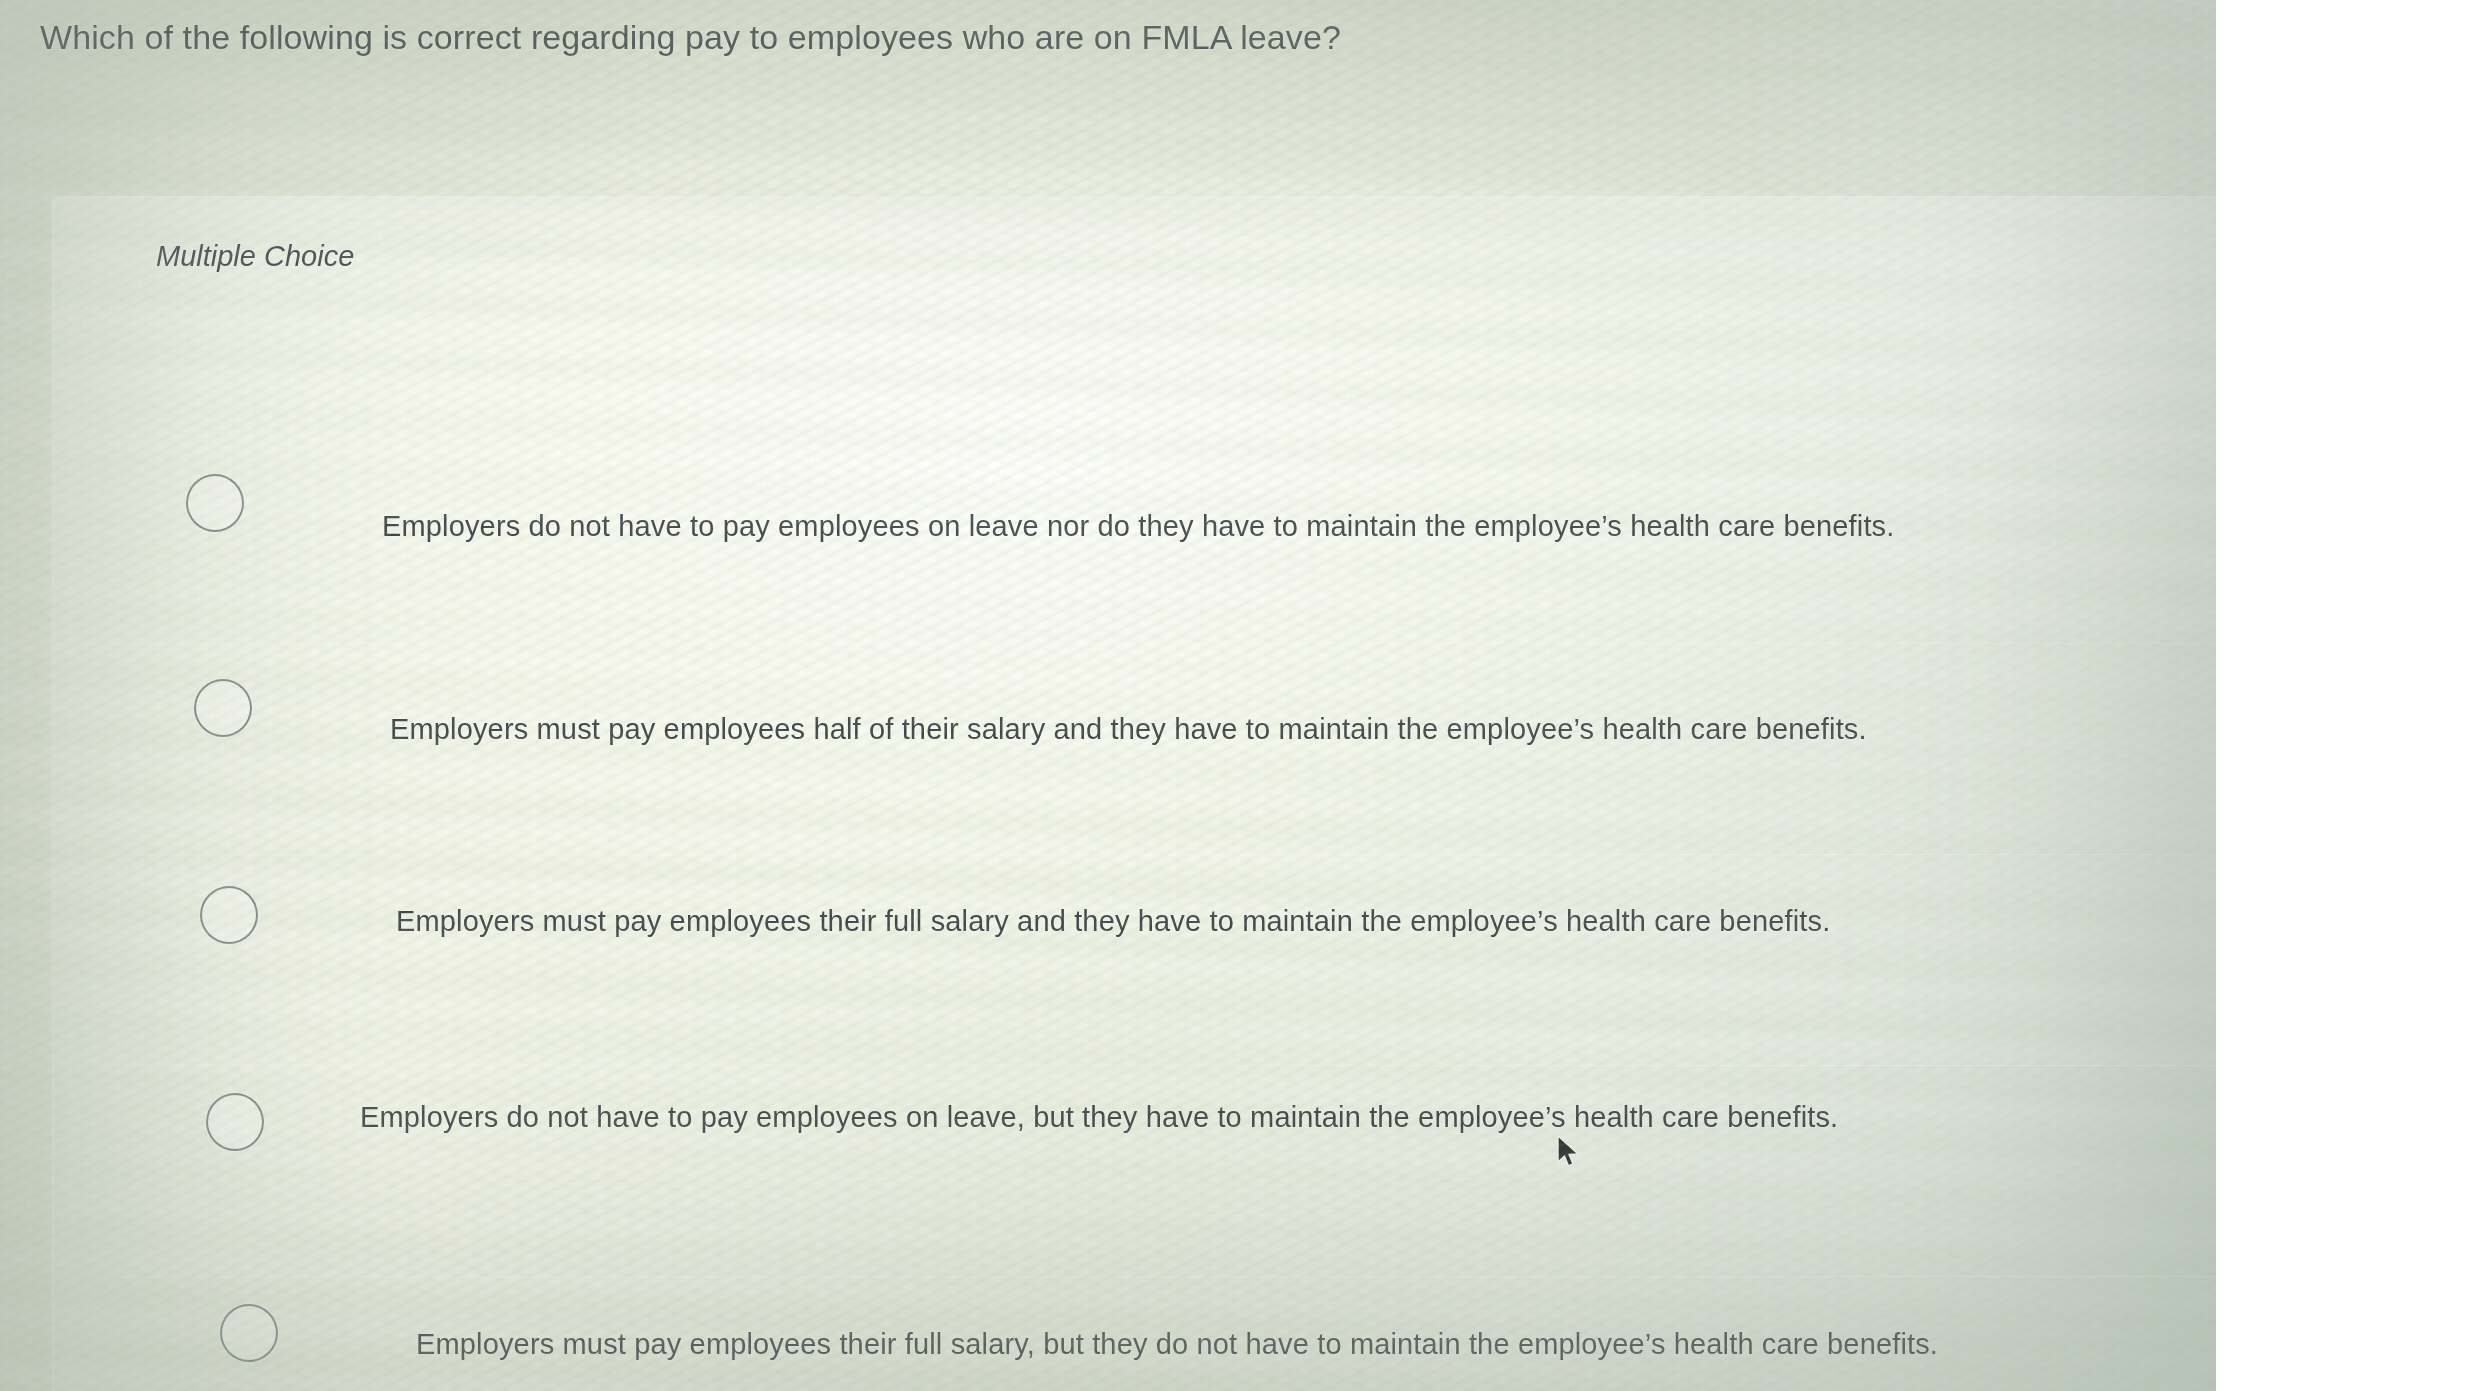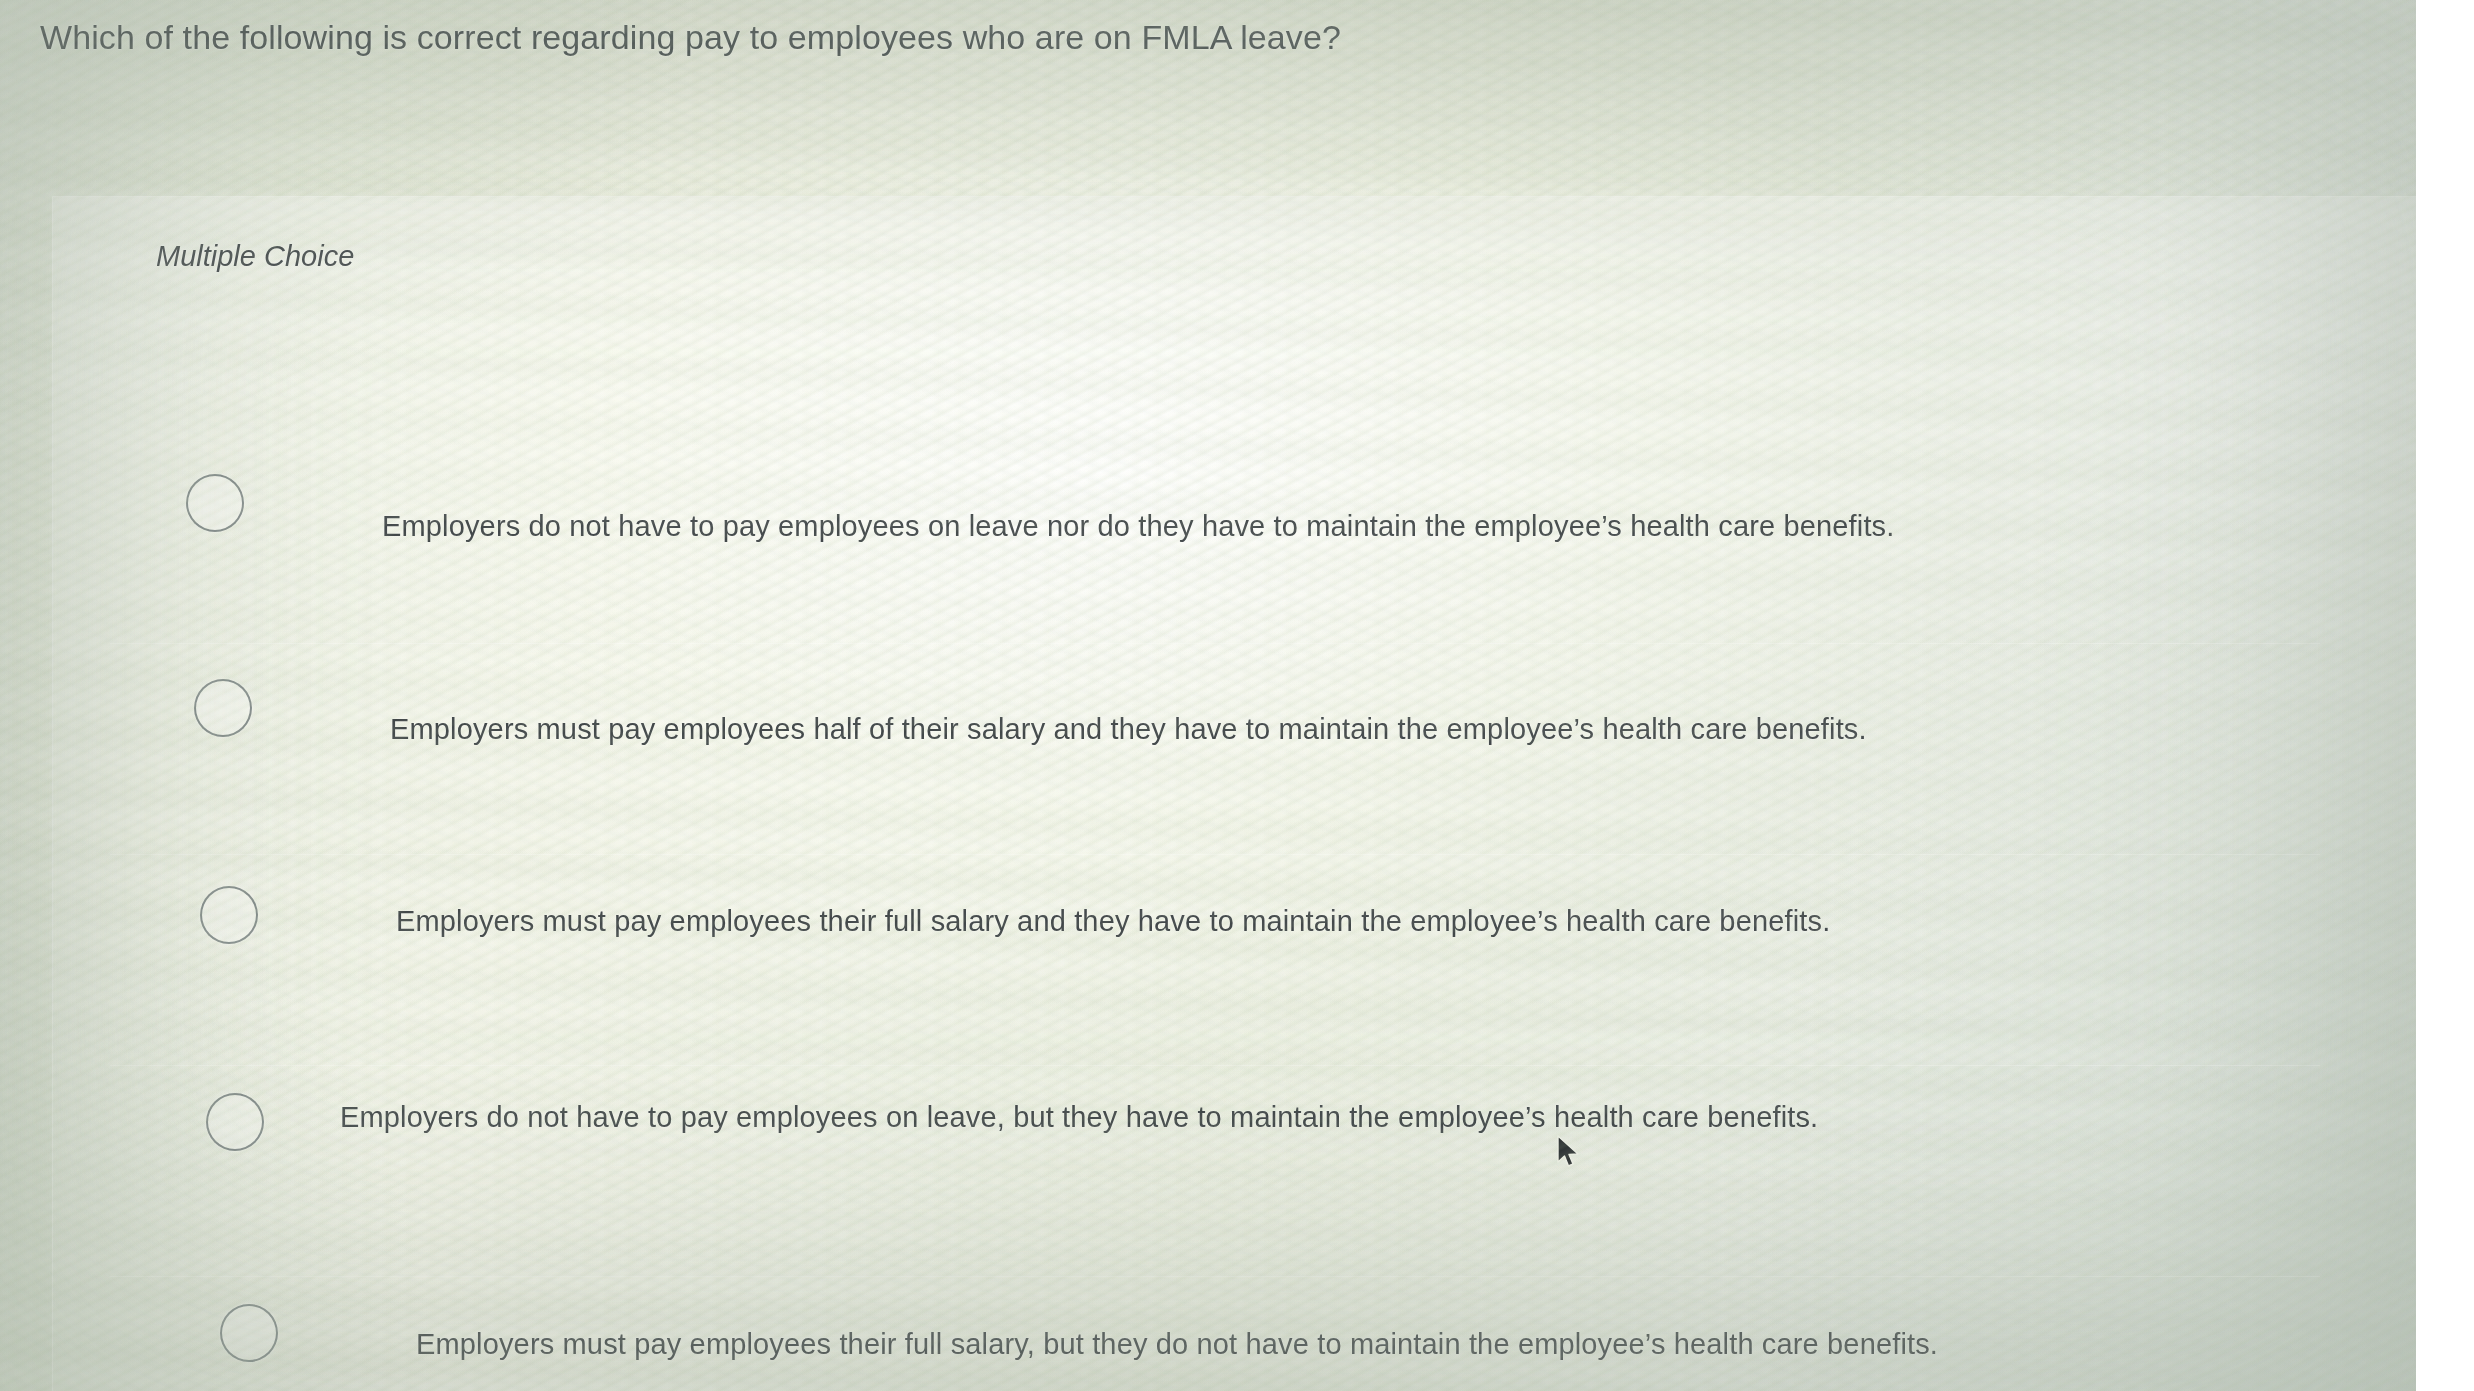--- a/index.html
+++ b/index.html
@@ -7,21 +7,21 @@
     padding: 0;
     width: 2474px;
     height: 1391px;
     overflow: hidden;
     font-family: "Liberation Sans", sans-serif;
   }
 
   
   .screen-photo {
     position: relative;
-    width: 2416px;
+    width: 2216px;
     height: 1391px;
     background: #86efac;
     overflow: hidden;
   }
   
   .wash {
     position: absolute;
     inset: 0;
     background:
       radial-gradient(1400px 900px at 46% 34%, rgba(255,255,255,0.92) 0%, rgba(248,250,236,0.55) 38%, rgba(229,234,214,0.25) 62%, rgba(210,218,206,0.05) 100%),
@@ -172,21 +172,21 @@
   .r0 .radio { margin-left: 186px; margin-top: 42px; }
   .r0 .option-text { margin-left: 138px; margin-top: 80px; }
 
   .r1 .radio { margin-left: 194px; margin-top: 36px; }
   .r1 .option-text { margin-left: 138px; margin-top: 72px; }
 
   .r2 .radio { margin-left: 200px; margin-top: 32px; }
   .r2 .option-text { margin-left: 138px; margin-top: 53px; }
 
   .r3 .radio { margin-left: 206px; margin-top: 28px; }
-  .r3 .option-text { margin-left: 76px; margin-top: 38px; }
+  .r3 .option-text { margin-left: 96px; margin-top: 38px; }
 
   .r4 .radio { margin-left: 220px; margin-top: 28px; }
   .r4 .option-text { margin-left: 138px; margin-top: 54px; }
 
   
   .sep {
     position: absolute;
     left: 110px;
     width: 2210px;
     height: 1px;

